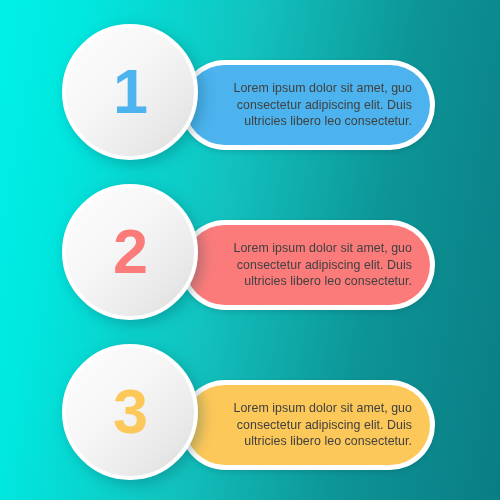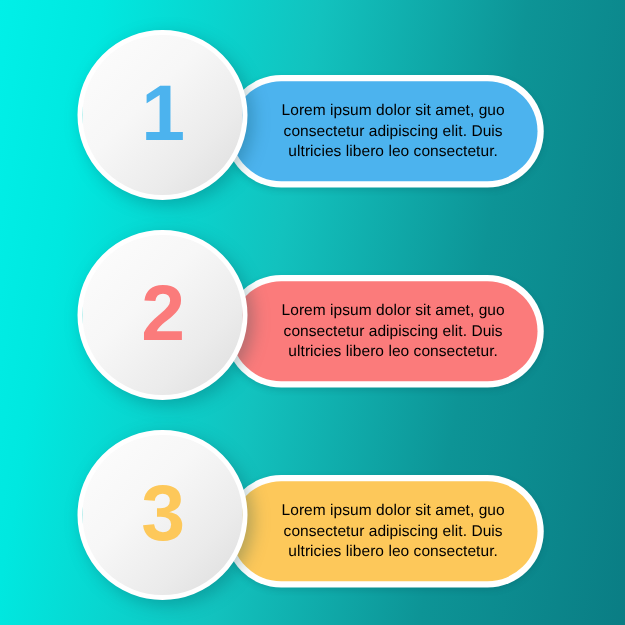--- a/index.html
+++ b/index.html
@@ -48,25 +48,25 @@
     top: 5px;
     width: 245px;
     height: 80px;
     border-radius: 40px;
     box-sizing: border-box;
     padding: 0 18px 0 32px;
     display: flex;
     align-items: center;
   }
   .banner-text {
-    color: #000000;
+    color: #404040;
     font-size: 12.4px;
     line-height: 16.6px;
     letter-spacing: 0.05px;
-    text-align: center;
+    text-align: right;
   }
 
   
   .circle-shadow {
     position: absolute;
     left: 66px;
     top: 18px;
     width: 136px;
     height: 136px;
     border-radius: 50%;

